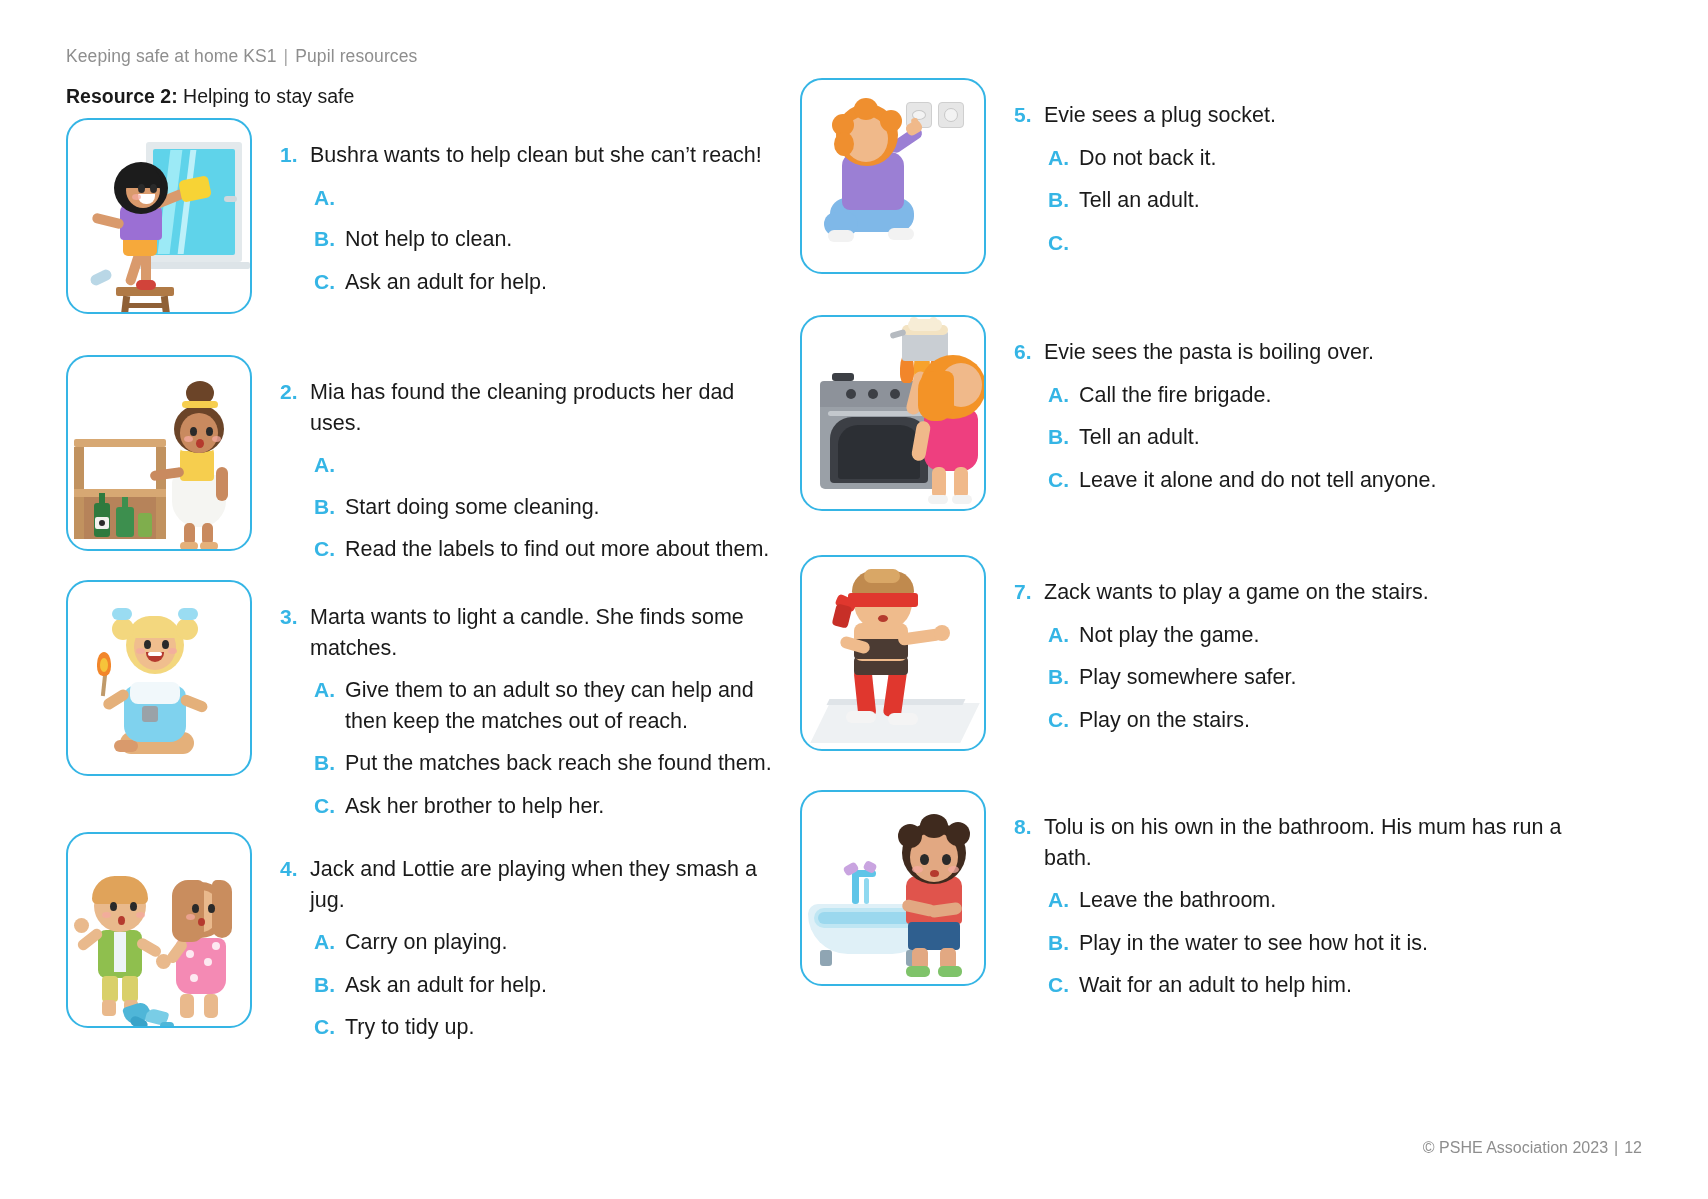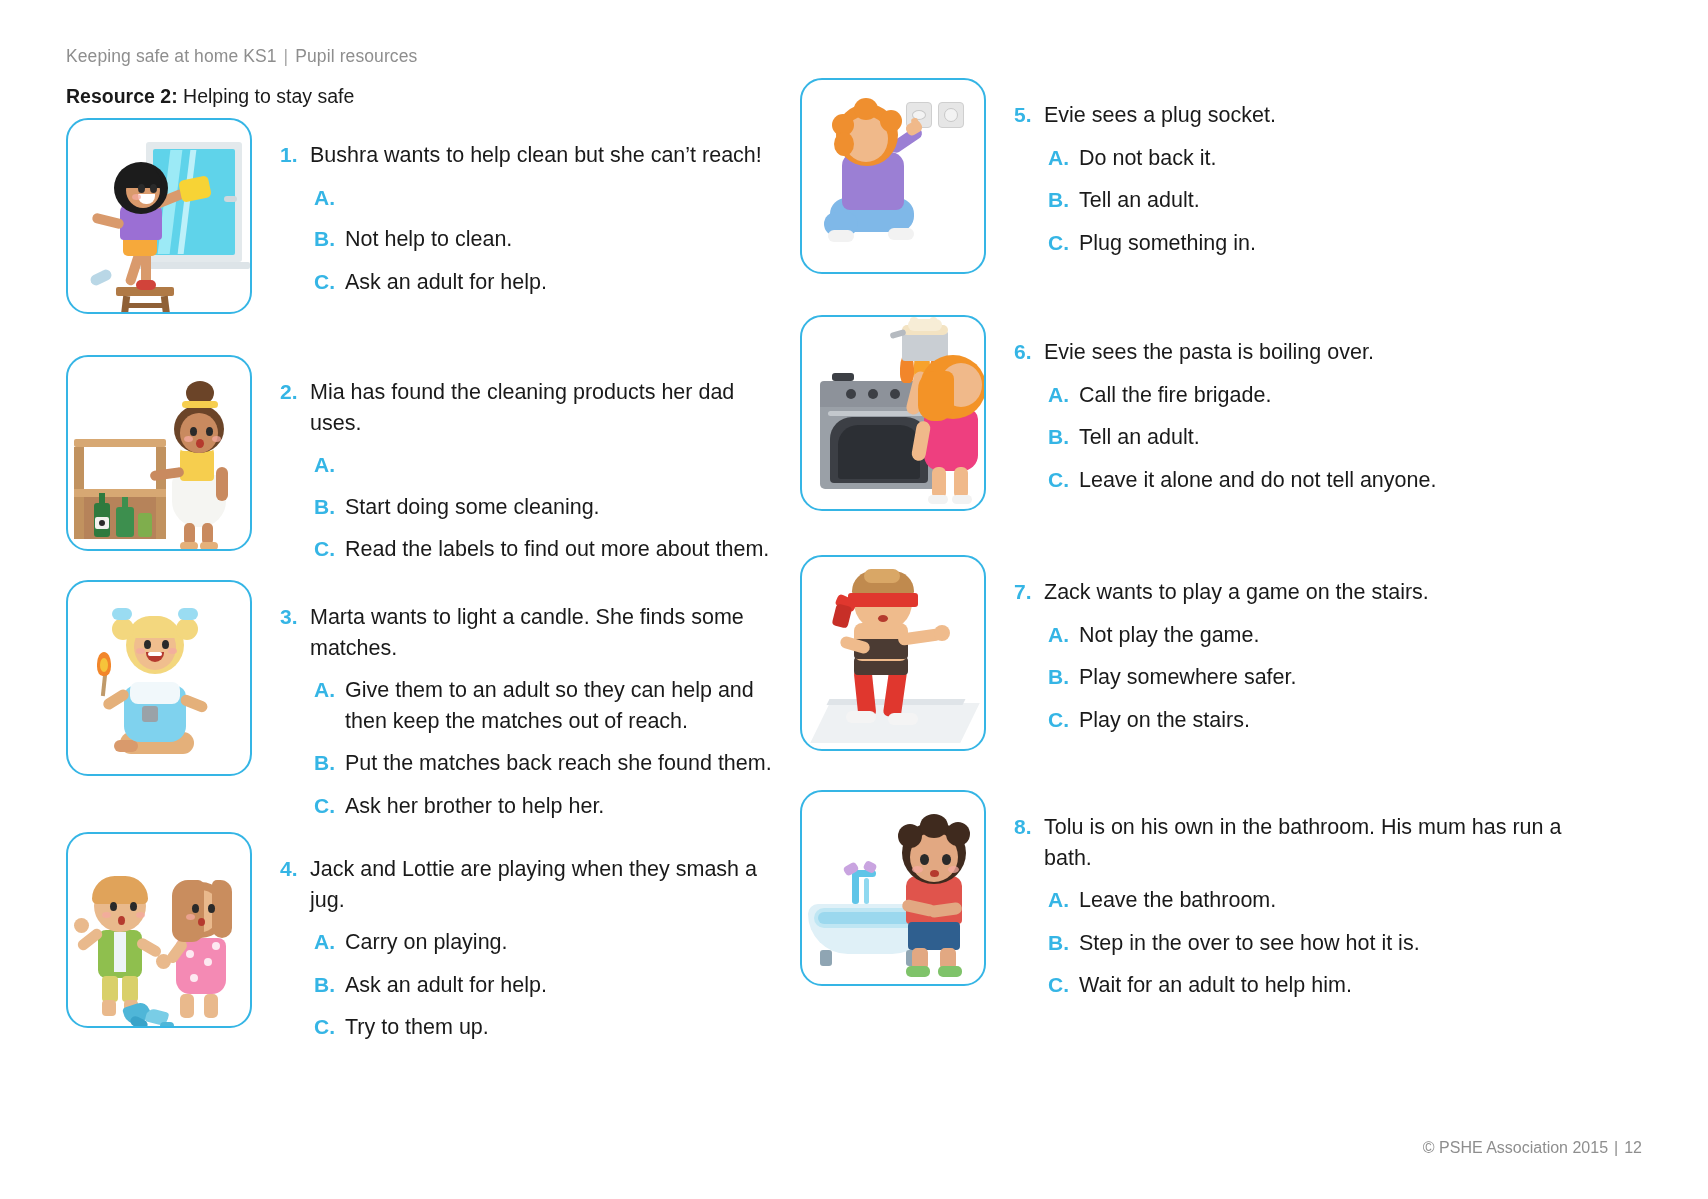--- a/index.html
+++ b/index.html
@@ -379,21 +379,21 @@
           <div class="option">
             <span class="opt-letter">A.</span>
             <span class="opt-text">Carry on playing.</span>
           </div>
           <div class="option">
             <span class="opt-letter">B.</span>
             <span class="opt-text">Ask an adult for help.</span>
           </div>
           <div class="option">
             <span class="opt-letter">C.</span>
-            <span class="opt-text">Try to them up.</span>
+            <span class="opt-text">Try to tidy up.</span>
           </div>
         </div>
       </div>
     </div>
 
   </div>
 
   <div class="col col-right">
 
     <div class="qblock" style="top:78px;left:0;width:800px;">
@@ -431,21 +431,20 @@
           <div class="option">
             <span class="opt-letter">A.</span>
             <span class="opt-text">Do not back it.</span>
           </div>
           <div class="option">
             <span class="opt-letter">B.</span>
             <span class="opt-text">Tell an adult.</span>
           </div>
           <div class="option">
             <span class="opt-letter">C.</span>
-            <span class="opt-text">Plug something in.</span>
           </div>
         </div>
       </div>
     </div>
 
     <div class="qblock" style="top:315px;left:0;width:800px;">
       <div class="card">
         <div class="scene">
 
           <div class="sh" style="left:18px;top:64px;width:118px;height:26px;background:#8d929a;border-radius:4px 4px 0 0;"></div>
@@ -597,29 +596,29 @@
           <span class="stem-num">8.</span>
           <span class="stem-text">Tolu is on his own in the bathroom. His mum has run a bath.</span>
         </div>
         <div class="options">
           <div class="option">
             <span class="opt-letter">A.</span>
             <span class="opt-text">Leave the bathroom.</span>
           </div>
           <div class="option">
             <span class="opt-letter">B.</span>
-            <span class="opt-text">Step in the over to see how hot it is.</span>
+            <span class="opt-text">Play in the water to see how hot it is.</span>
           </div>
           <div class="option">
             <span class="opt-letter">C.</span>
             <span class="opt-text">Wait for an adult to help him.</span>
           </div>
         </div>
       </div>
     </div>
 
   </div>
 
   <div class="footer">
-    <span>© PSHE Association 2015</span><span class="sep">|</span><span>12</span>
+    <span>© PSHE Association 2023</span><span class="sep">|</span><span>12</span>
   </div>
 
 </div>
 
 </body></html>

